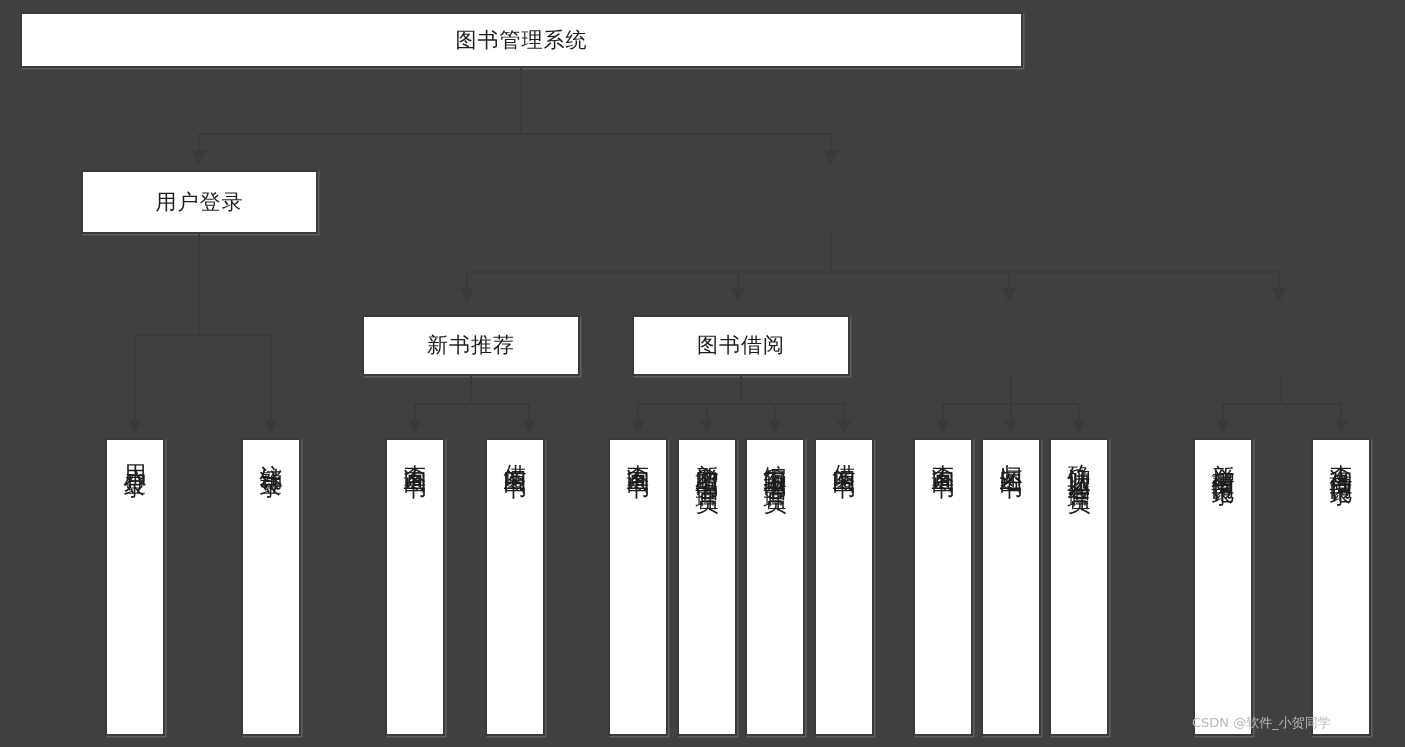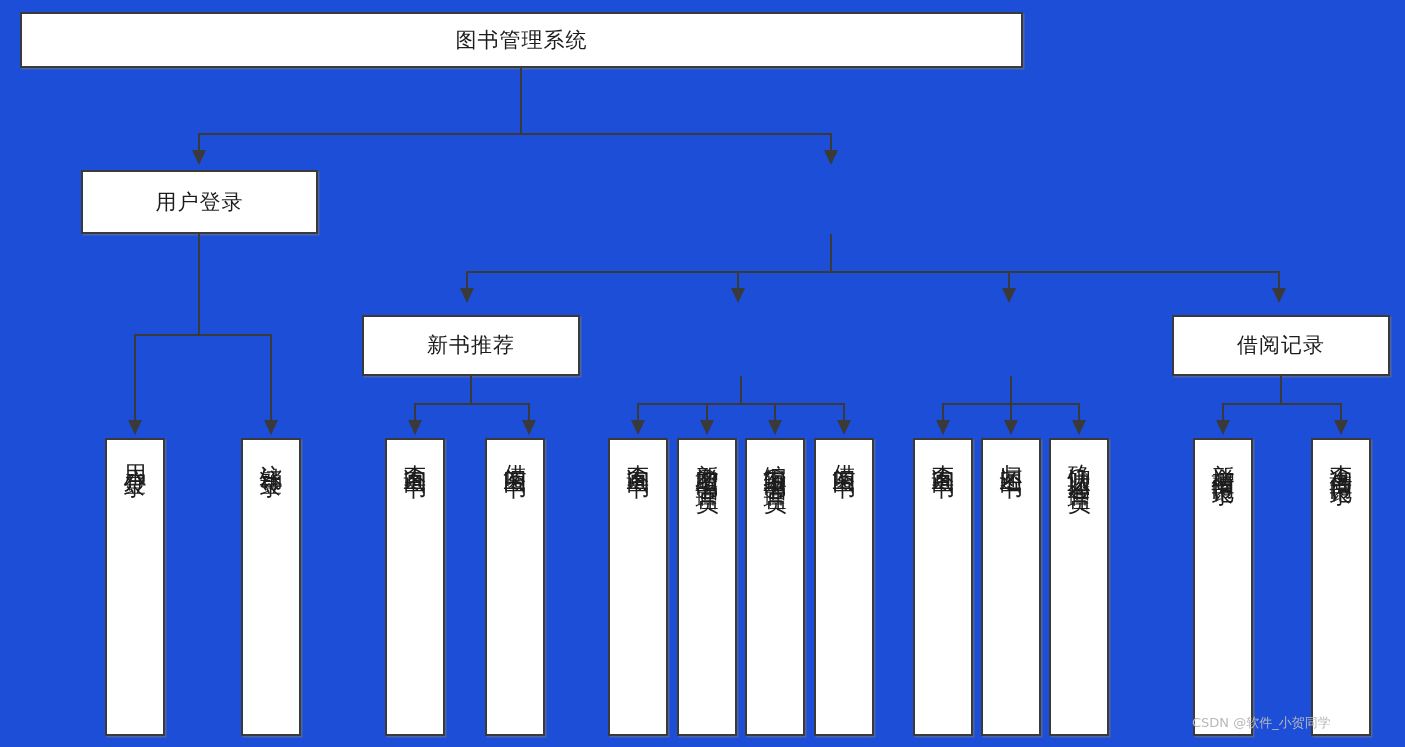--- a/index.html
+++ b/index.html
@@ -1,17 +1,17 @@
 <!DOCTYPE html>
 <html><head>
 <meta charset="utf-8">
 <style>
   html,body{margin:0;padding:0;background:#ffffff;}
   body{font-family:"DejaVu Sans","Liberation Sans",sans-serif;}
-  #stage{position:relative;width:1405px;height:747px;background:#1d4ed8;overflow:hidden;}
+  #stage{position:relative;width:1405px;height:747px;background:#404040;overflow:hidden;}
 
   .node{
     position:absolute;
     box-sizing:border-box;
     background:#ffffff;
     border:2px solid #3a3a3a;
     box-shadow:1.5px 1.5px 0 0 rgba(120,120,120,0.55);
     display:flex;
     align-items:center;
     justify-content:center;
@@ -95,22 +95,22 @@
   <div class="ln vln" style="left:737px;top:271px;width:2px;height:20px;"></div>
   <div class="arrow" style="left:731px;top:288px;"></div>
   <div class="ln vln" style="left:1008px;top:271px;width:2px;height:20px;"></div>
   <div class="arrow" style="left:1002px;top:288px;"></div>
   <div class="ln vln" style="left:1278px;top:271px;width:2px;height:20px;"></div>
   <div class="arrow" style="left:1272px;top:288px;"></div>
 
   <div class="node" style="left:362px;top:315px;width:218px;height:61px;">
     <span class="lbl">新书推荐</span>
   </div>
-  <div class="node" style="left:1172px;top:315px;width:218px;height:61px;">
-    <span class="lbl">借阅记录</span>
+  <div class="node" style="left:632px;top:315px;width:218px;height:61px;">
+    <span class="lbl">图书借阅</span>
   </div>
 
   <div class="ln vln" style="left:470px;top:376px;width:2px;height:28px;"></div>
   <div class="ln hln" style="left:414px;top:403px;width:116px;height:2px;"></div>
   <div class="ln vln" style="left:414px;top:403px;width:2px;height:19px;"></div>
   <div class="arrow" style="left:408px;top:420px;"></div>
   <div class="ln vln" style="left:528px;top:403px;width:2px;height:19px;"></div>
   <div class="arrow" style="left:522px;top:420px;"></div>
 
   <div class="ln vln" style="left:740px;top:376px;width:2px;height:28px;"></div>

